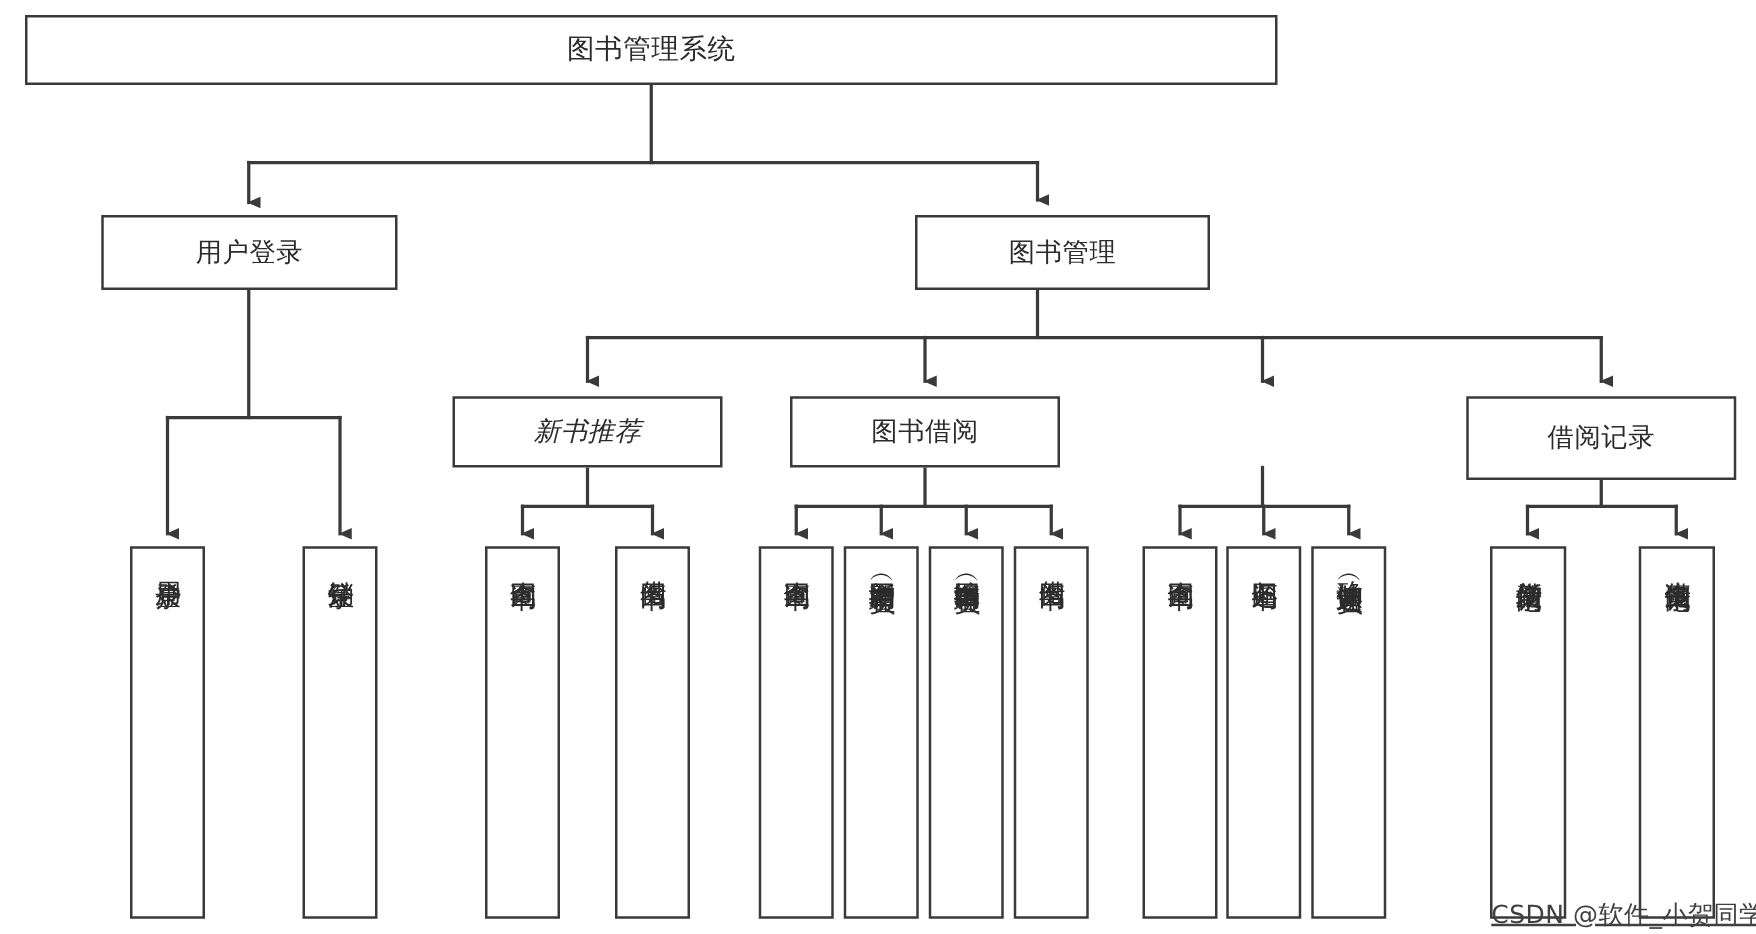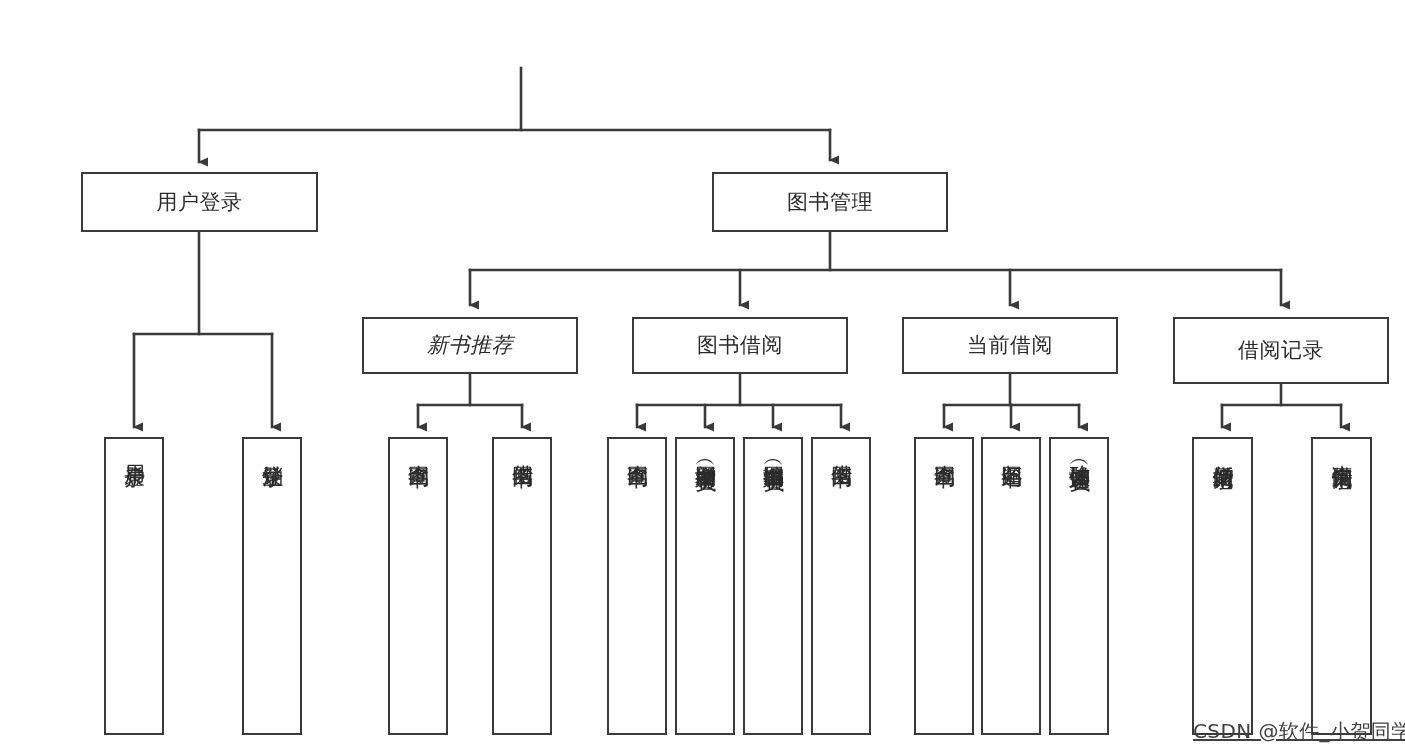--- a/index.html
+++ b/index.html
@@ -126,40 +126,40 @@
       <path d="M1011,405 L1011,427" marker-end="url(#arw)"></path>
       <path d="M1079,405 L1079,427" marker-end="url(#arw)"></path>
 
       <path d="M1281,374 L1281,405"></path>
       <path d="M1222,405 L1341,405"></path>
       <path d="M1222,405 L1222,427" marker-end="url(#arw)"></path>
       <path d="M1341,405 L1341,427" marker-end="url(#arw)"></path>
     </g>
   </svg>
 
+  <div class="node horiz root" style="left:20px; top:12px; width:1002px; height:56px;">
+    <span class="label">图书管理系统</span>
+  </div>
 
   <div class="node horiz" style="left:81px; top:172px; width:237px; height:60px;">
     <span class="label">用户登录</span>
   </div>
 
-  <div class="node horiz" style="left:712px; top:172px; width:236px; height:60px;">
+  <div class="node horiz" style="left:732px; top:172px; width:236px; height:60px;">
     <span class="label">图书管理</span>
   </div>
 
   <div class="node horiz" style="left:362px; top:317px; width:216px; height:57px;font-style:italic;">
     <span class="label">新书推荐</span>
   </div>
 
   <div class="node horiz" style="left:632px; top:317px; width:216px; height:57px;">
     <span class="label">图书借阅</span>
   </div>
 
-  <div class="node horiz" style="left:902px; top:317px; width:216px; height:57px;">
-    <span class="label">当前借阅</span>
-  </div>
 
   <div class="node horiz" style="left:1173px; top:317px; width:216px; height:67px;">
     <span class="label">借阅记录</span>
   </div>
 
   <div class="node vert" style="left:104px; top:437px; width:60px; height:298px;">
     <span class="label">用户登录</span>
   </div>
 
   <div class="node vert" style="left:242px; top:437px; width:60px; height:298px;">

